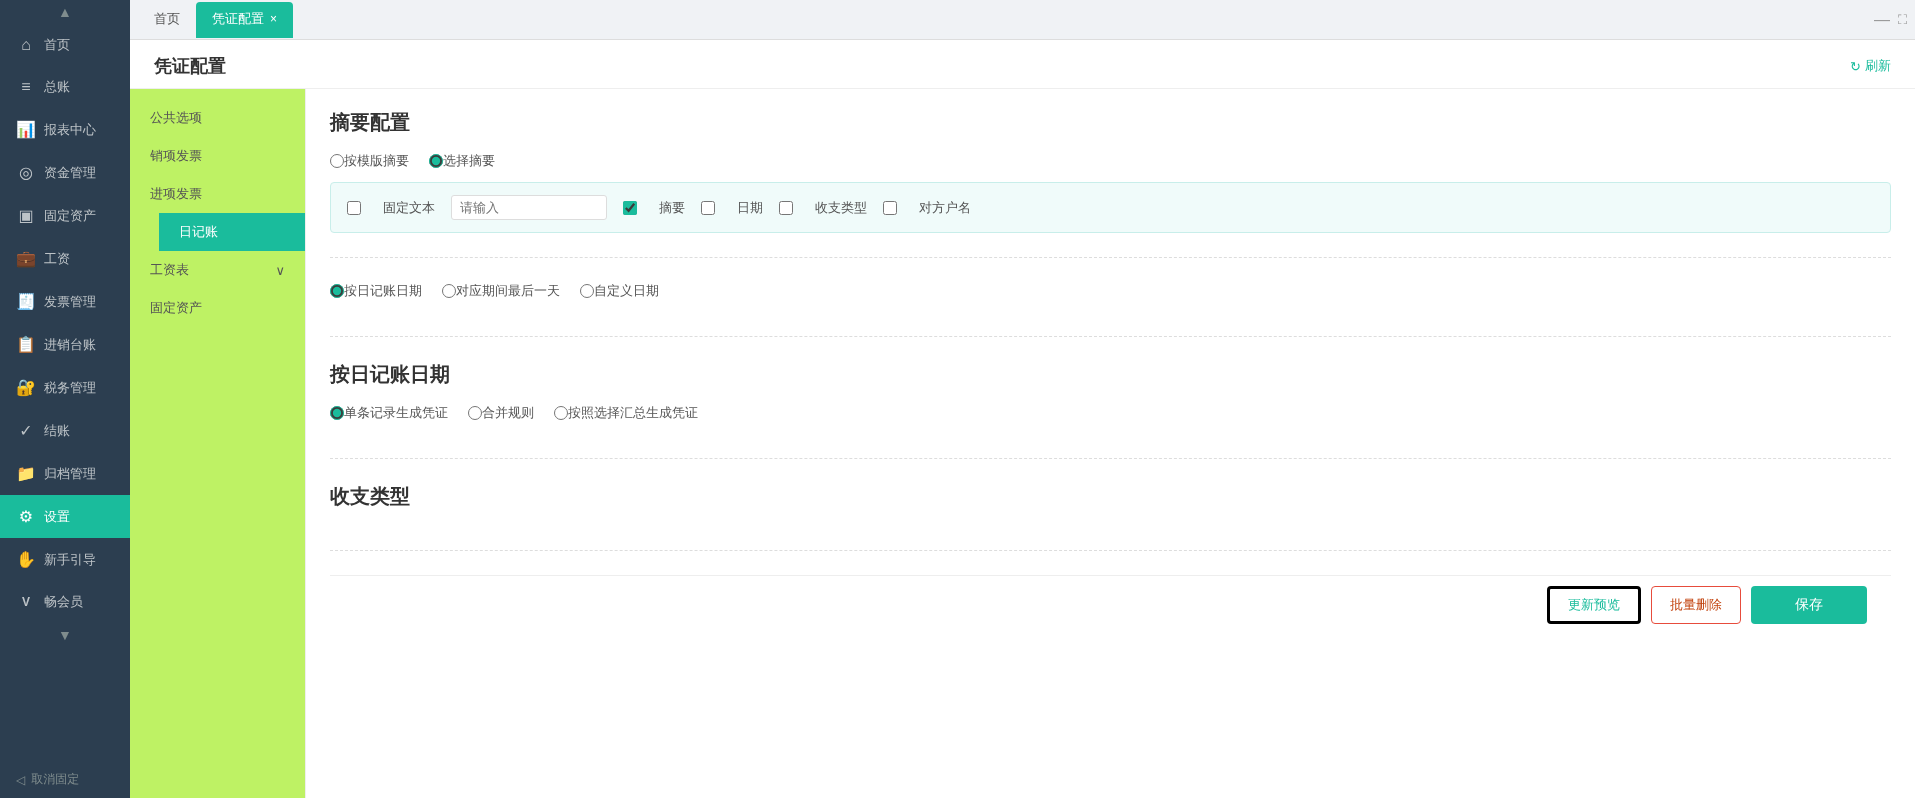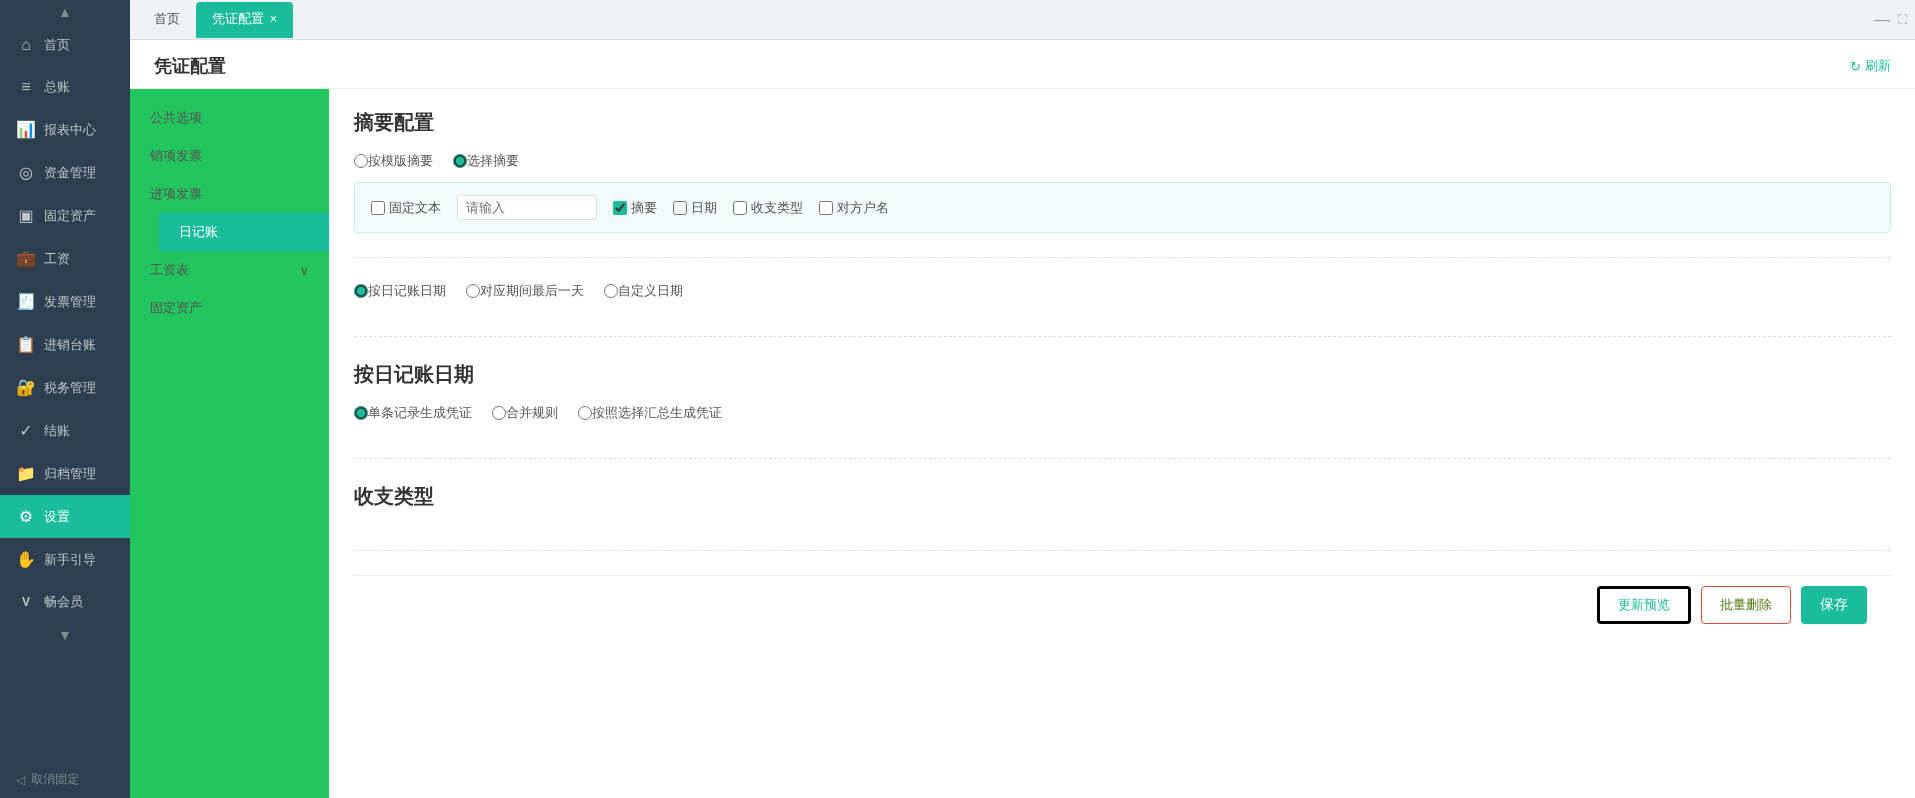--- a/index.html
+++ b/index.html
@@ -118,22 +118,22 @@
 
     
     .content-layout {
       display: flex;
       flex: 1;
       overflow: hidden;
     }
 
     
     .left-nav {
-      width: 200px;
-      background: #22c55e;
+      width: 176px;
+      background: #bef264;
       border-right: 1px solid #eee;
       padding: 10px 0;
       flex-shrink: 0;
     }
     .left-nav-item {
       padding: 10px 20px;
       cursor: pointer;
       font-size: 13px;
       color: #555;
       display: flex;
@@ -197,37 +197,37 @@
       gap: 16px;
       background: #f0fbfa;
       border: 1px solid #c8eeea;
       padding: 12px 16px;
       border-radius: 4px;
       flex-wrap: wrap;
     }
     .checkbox-item {
       display: flex;
       align-items: center;
-      gap: 4px;
+      gap: 22px;
       cursor: pointer;
       font-size: 13px;
       color: #555;
     }
     .checkbox-item input[type="checkbox"] {
       accent-color: #1abc9c;
       width: 14px;
       height: 14px;
     }
     .text-input {
       border: 1px solid #ddd;
       border-radius: 3px;
       padding: 4px 8px;
       font-size: 13px;
       color: #999;
-      width: 140px;
+      width: 156px;
       outline: none;
     }
     .example-text {
       color: #1abc9c;
       font-size: 13px;
       margin-top: 8px;
       padding: 4px 16px;
       background: #f0fbfa;
       border: 1px solid #c8eeea;
       border-top: none;
@@ -253,27 +253,27 @@
       font-size: 13px;
     }
     .btn-outline-green {
       background: #fff;
       border: 3px solid #000000;
       color: #1abc9c;
     }
     .btn-outline-red {
       background: #fff;
       border: 1px solid #e74c3c;
-      color: #4d7c0f;
+      color: #c2410c;
     }
     .btn-green {
       background: #1abc9c;
       color: #fff;
       font-size: 14px;
-      padding: 8px 19px;
+      padding: 8px 44px;
     }
 
     
     .right-content::-webkit-scrollbar { width: 6px; }
     .right-content::-webkit-scrollbar-thumb { background: #ccc; border-radius: 3px; }
   </style>
 </head>
 <body>
 
 <div class="sidebar">

